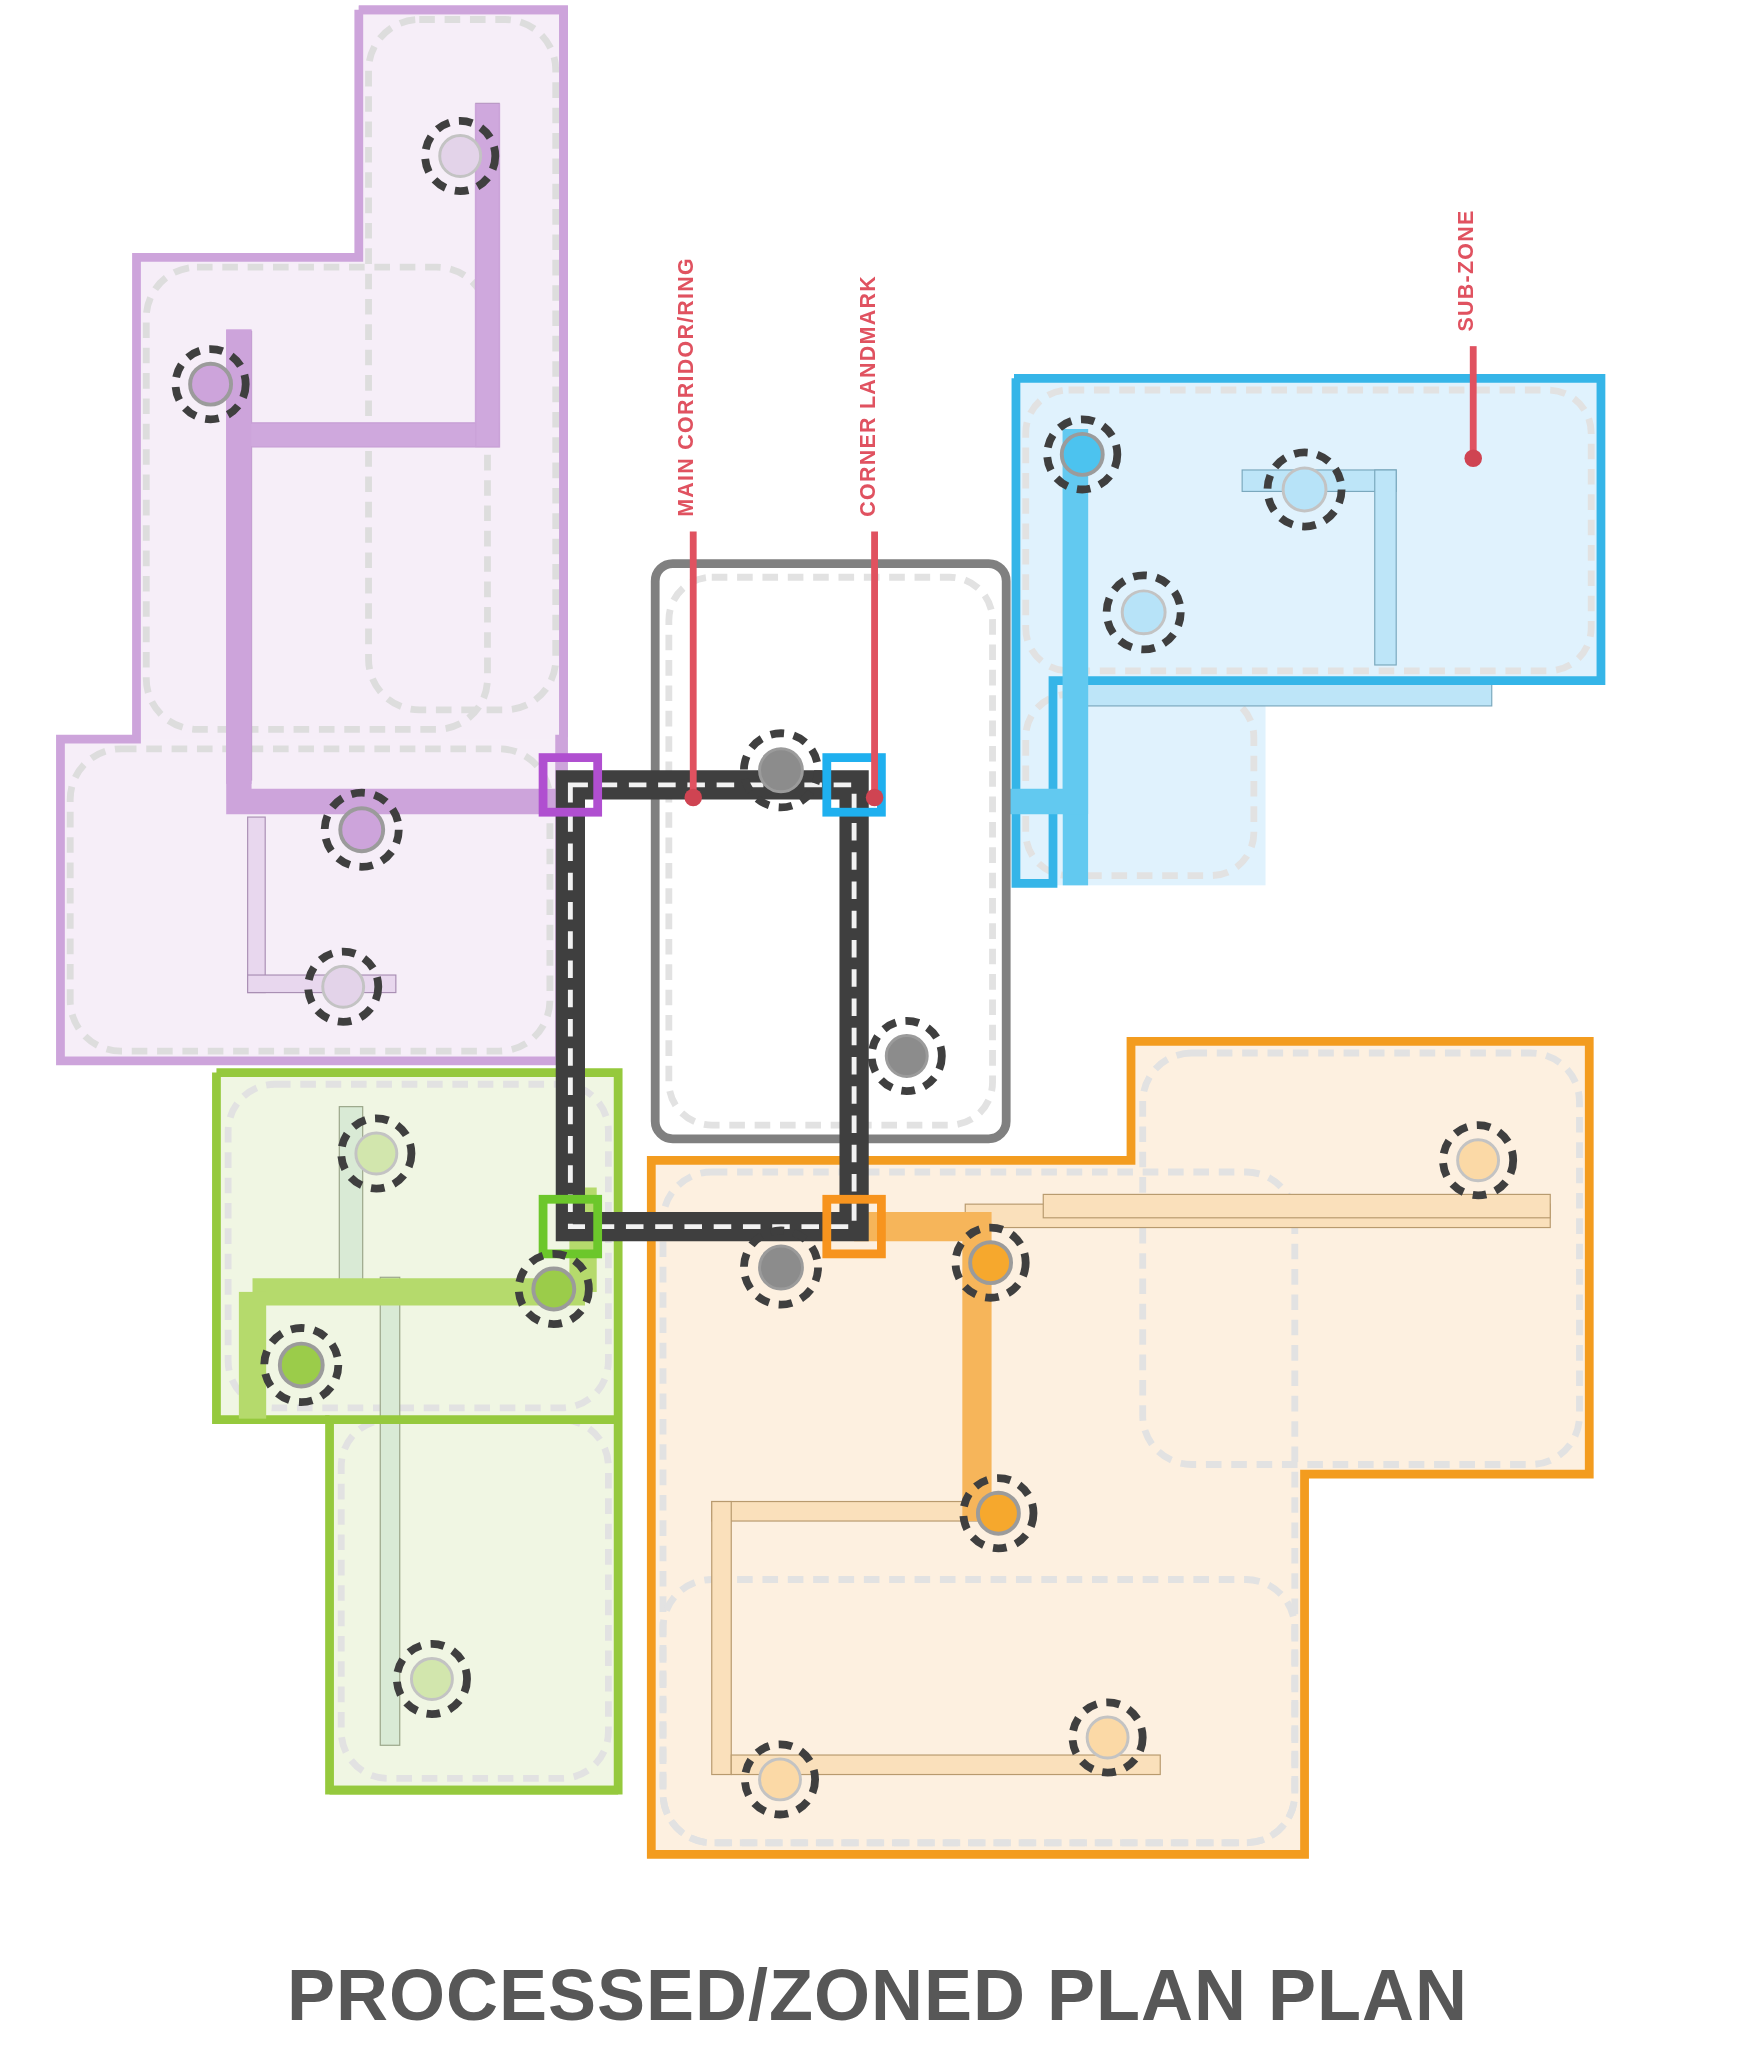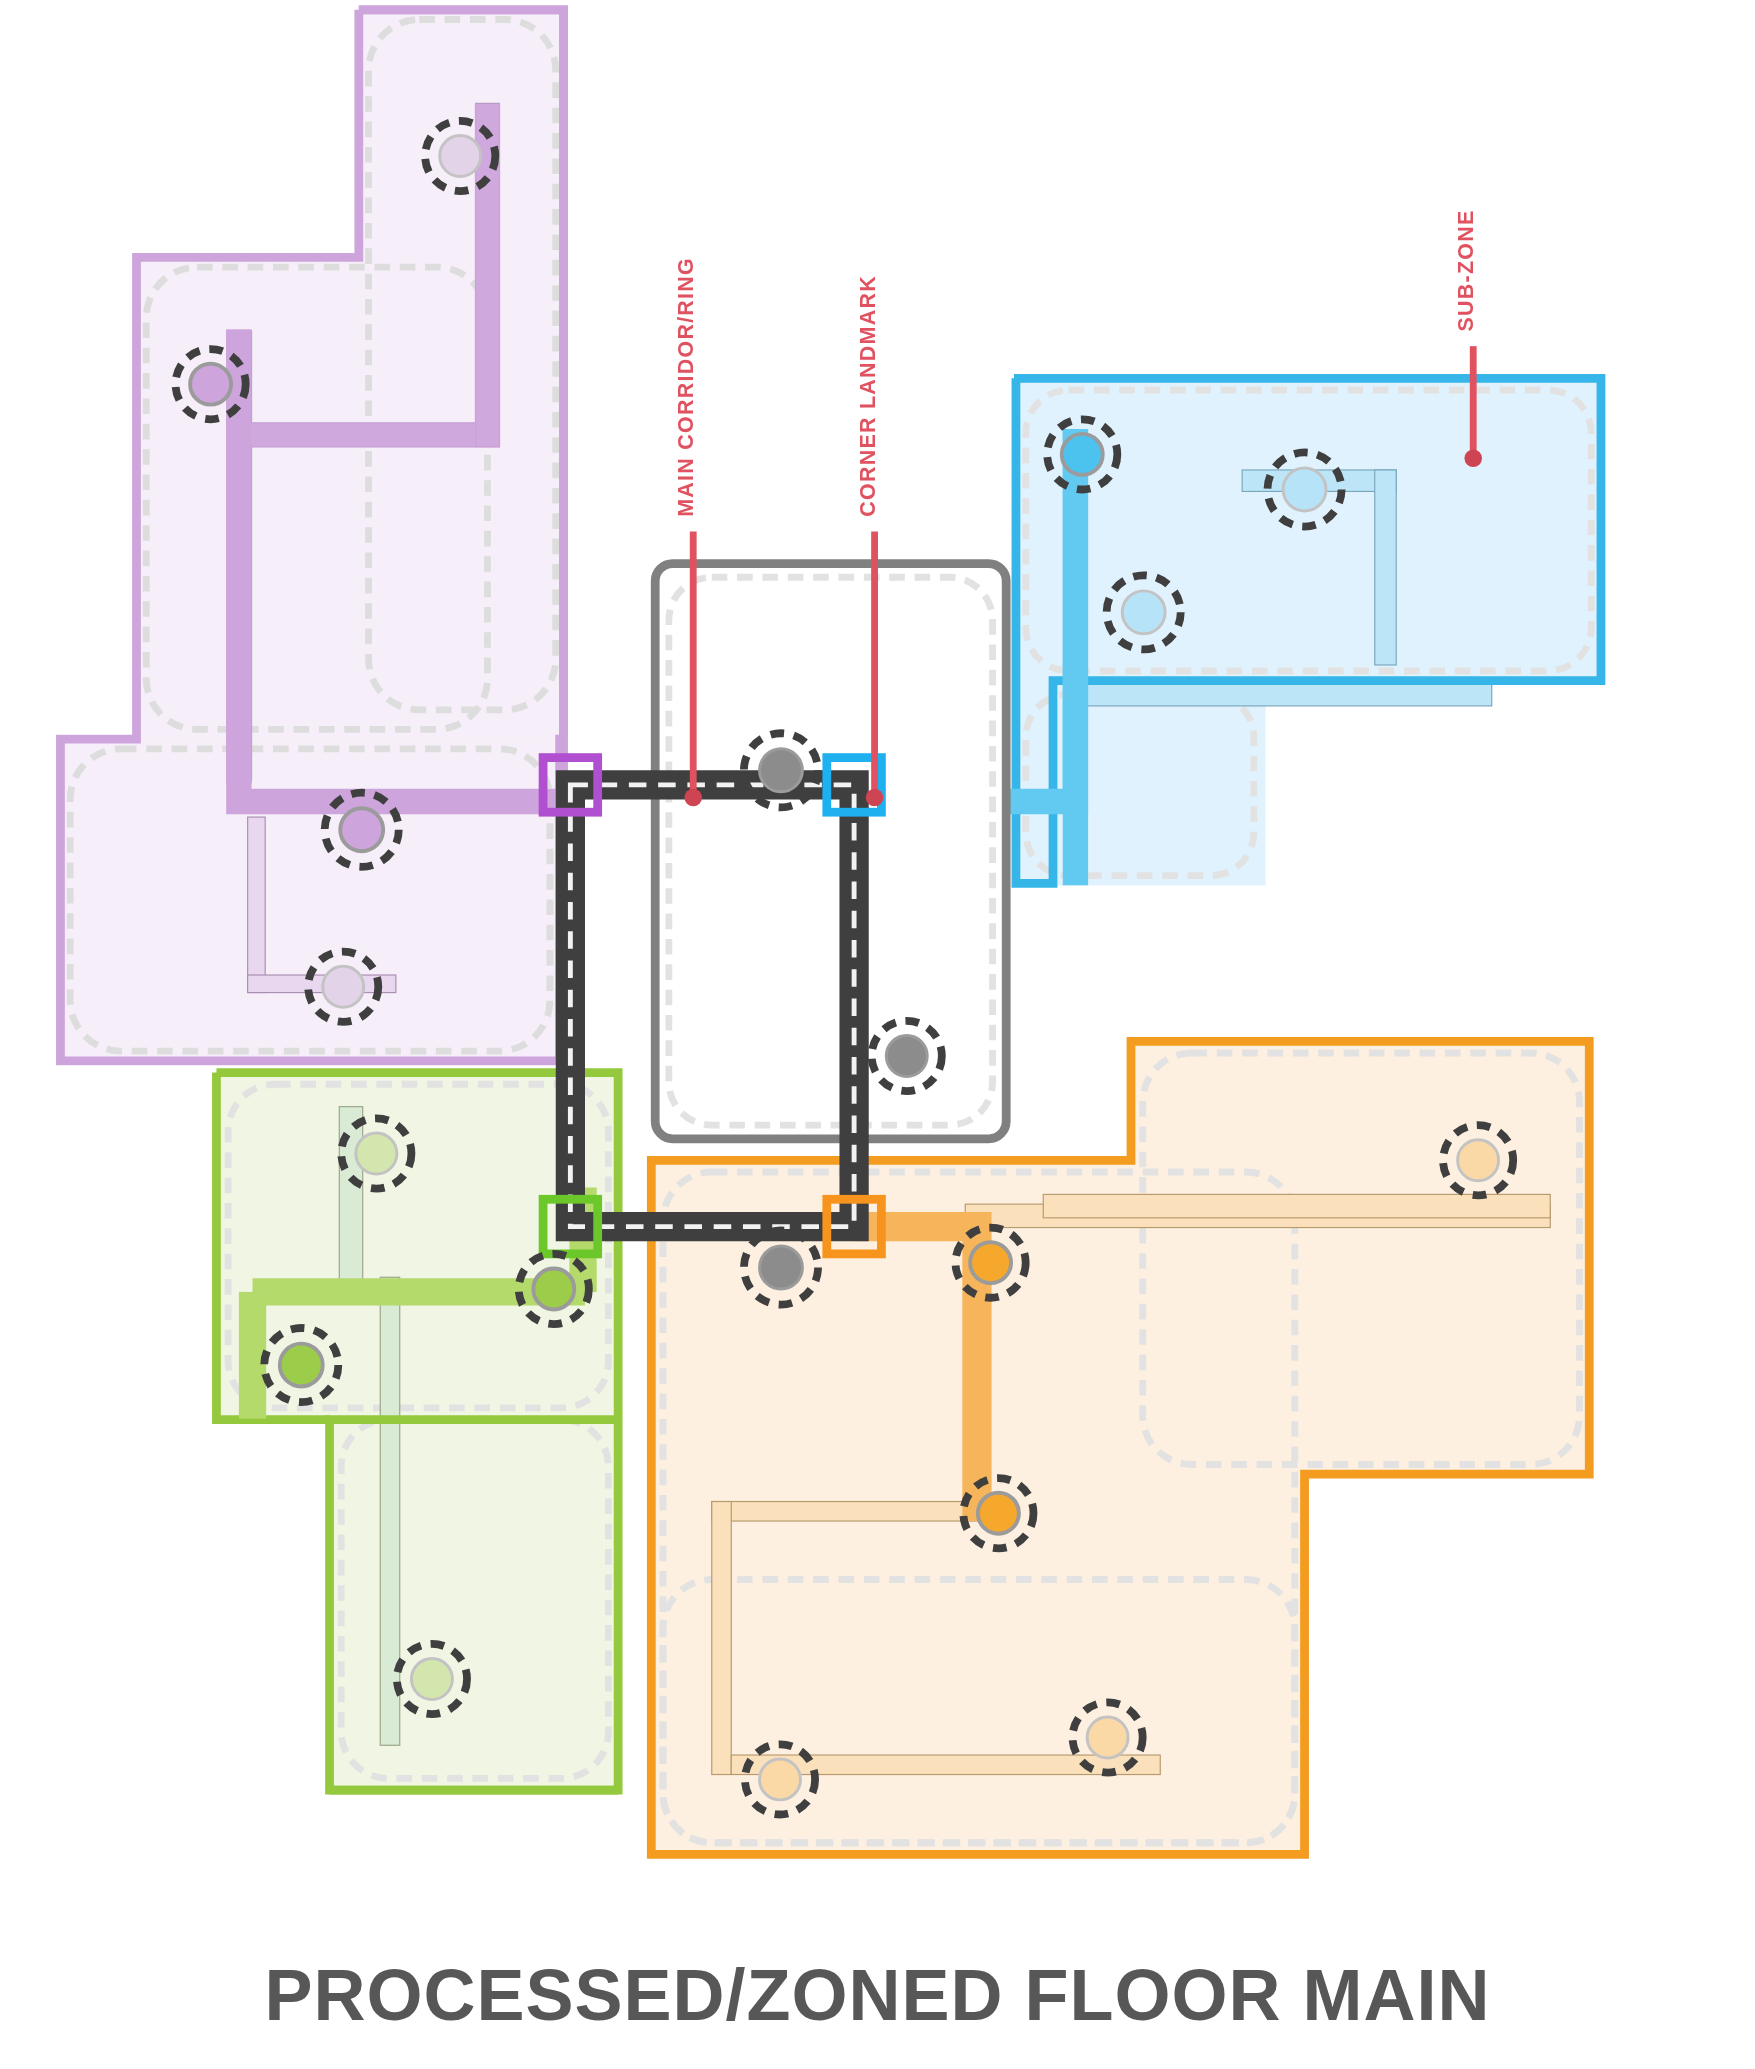--- a/index.html
+++ b/index.html
@@ -283,16 +283,16 @@
     <text class="vlabel" x="897" y="530" text-anchor="start" transform="rotate(-90 897 530)">CORNER LANDMARK</text>
   </g>
 
   <g>
     <line x1="1511" y1="355" x2="1511" y2="470" stroke="#e05260" stroke-width="7"></line>
     <circle cx="1511" cy="470" r="9" fill="#cf4452"></circle>
     <text class="vlabel" x="1511" y="340" text-anchor="start" transform="rotate(-90 1511 340)">SUB-ZONE</text>
   </g>
 </svg>
 
-<div class="caption-bar">PROCESSED/ZONED FLOOR MAIN</div>
+<div class="caption-bar">PROCESSED/ZONED PLAN PLAN</div>
 
 </div>
 
 
 </body></html>

